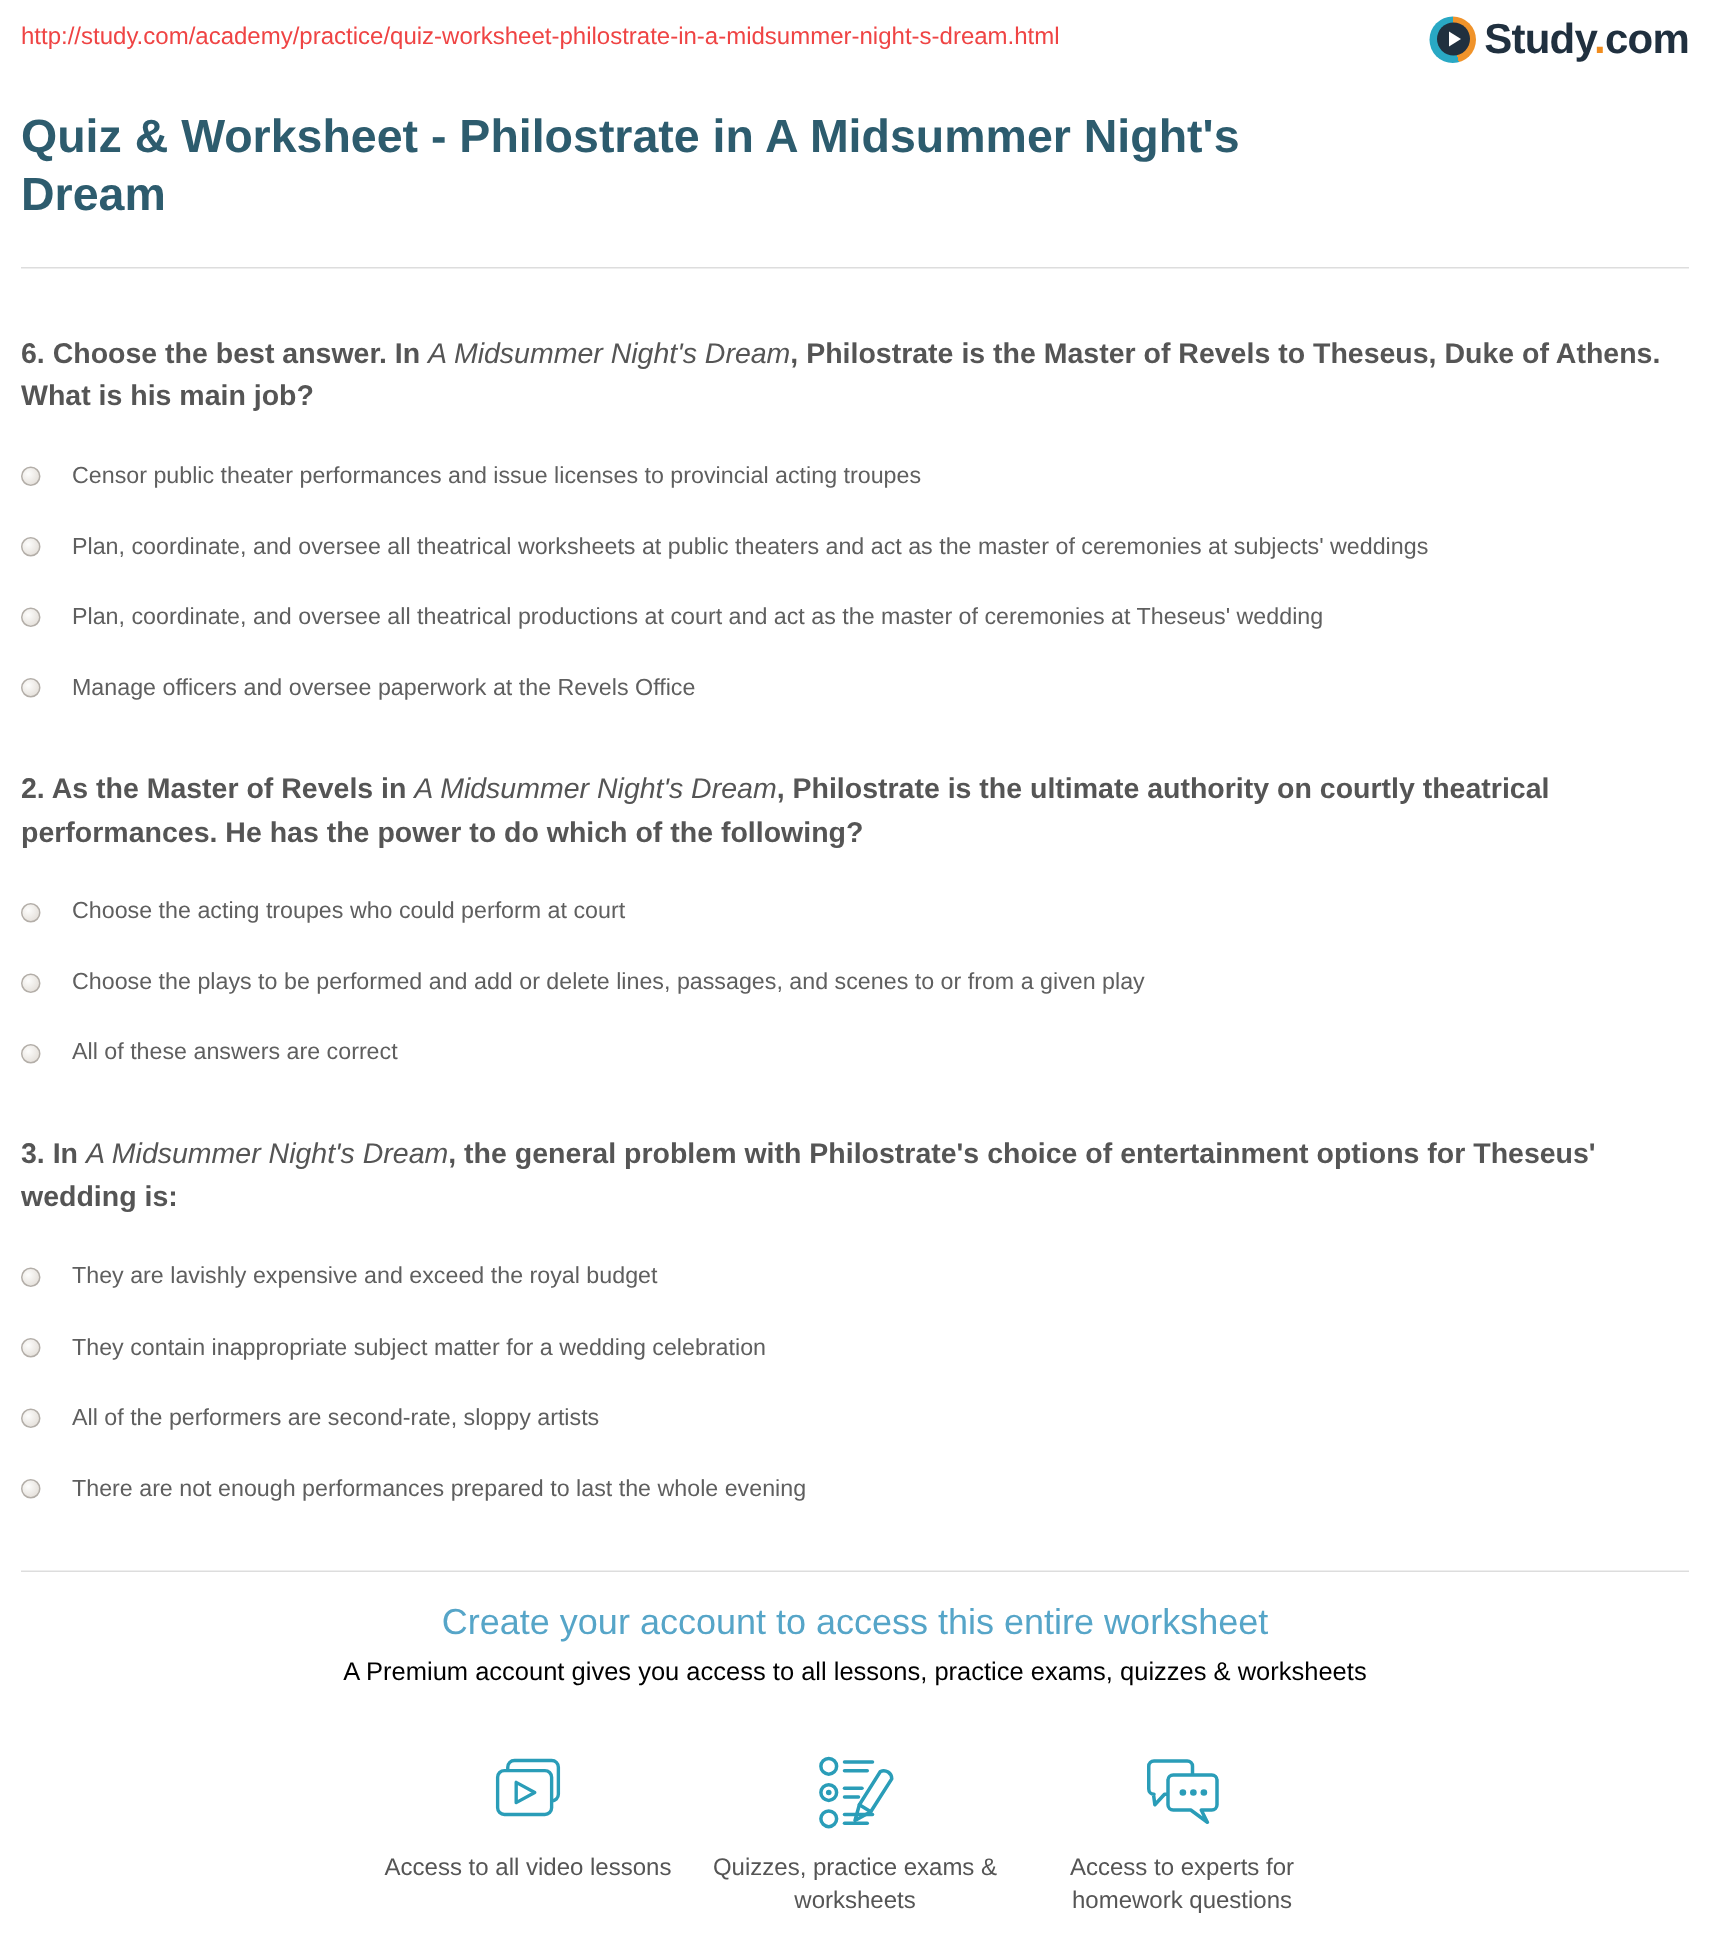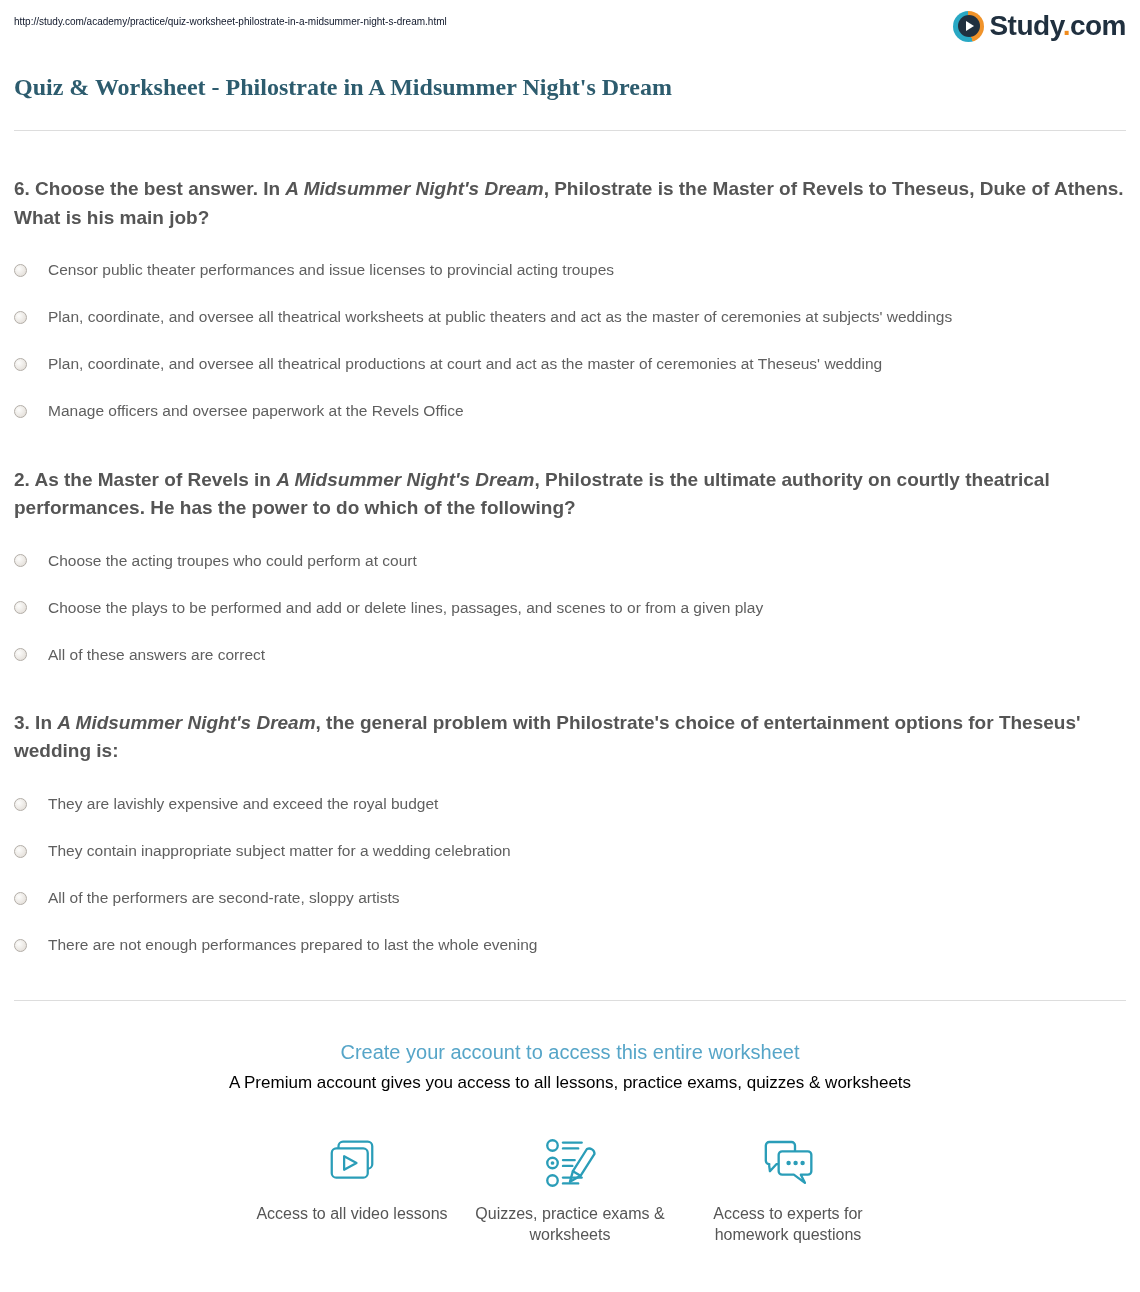--- a/index.html
+++ b/index.html
@@ -12,22 +12,22 @@
   .page { padding: 0 14px; }
 
   
   .header {
     display: flex;
     justify-content: space-between;
     align-items: flex-start;
     padding-top: 10px;
   }
   .url {
-    font-size: 10px;
-    color: #0f172a;
+    font-size: 16px;
+    color: #ef4444;
     padding-top: 6px;
   }
   .logo {
     display: flex;
     align-items: center;
     gap: 5px;
     cursor: pointer;
   }
   .logo-icon {
     width: 31px; height: 31px;
@@ -54,43 +54,42 @@
     font-size: 28px;
     font-weight: 700;
     color: #20303f;
     letter-spacing: -0.5px;
   }
   .logo-text .dot { color: #f08c1e; }
 
   
   h1.page-title {
     margin-top: 30px;
-    font-size: 24px;
+    font-size: 31px;
     line-height: 1.25;
     font-weight: 700;
     color: #2d5c6e;
     max-width: 820px;
-    font-family: Liberation Serif, serif;
   }
   .divider {
     border: none;
     border-top: 1px solid #ddd;
     margin-top: 28px;
   }
 
   
   .question { margin-top: 44px; }
   .question h2 {
     font-size: 19px;
     font-weight: 700;
     color: #555;
     line-height: 1.5;
     max-width: 1110px;
   }
-  .question h2 em { font-weight: 700; font-style: italic; }
+  .question h2 em { font-weight: 400; font-style: italic; }
   .options { margin-top: 28px; }
   .option {
     display: flex;
     align-items: center;
     margin-bottom: 27px;
     cursor: pointer;
     text-align: center;
   }
   .radio {
     flex: 0 0 auto;
@@ -103,22 +102,22 @@
   .option-text {
     font-size: 15.5px;
     color: #5f5f5f;
     line-height: 1.3;
   }
 
   
   .cta-divider { margin-top: 44px; }
   .cta { text-align: center; }
   .cta h3 {
-    margin-top: 40px;
-    font-size: 20px;
+    margin-top: 20px;
+    font-size: 24px;
     font-weight: 400;
     color: #56a5c8;
   }
   .cta .cta-sub {
     margin-top: 9px;
     font-size: 17px;
     color: #000000;
   }
 
   

